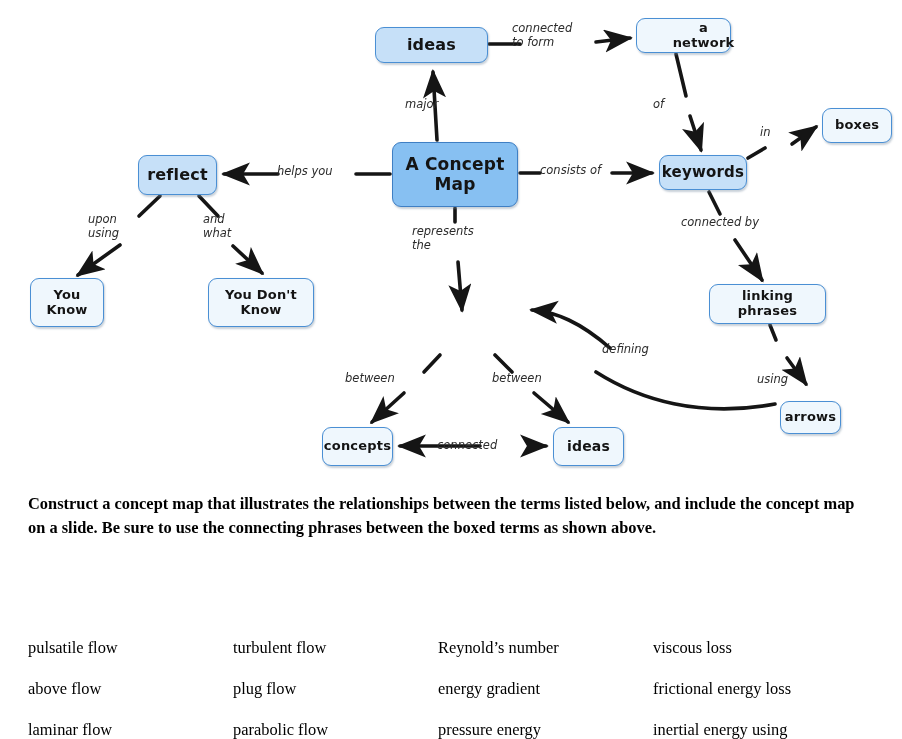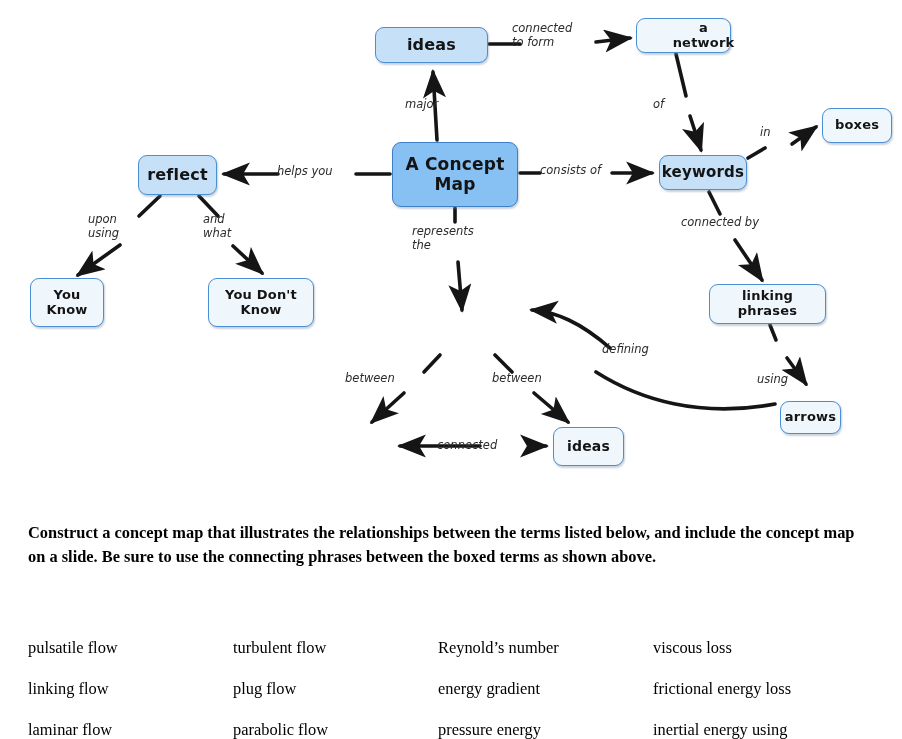--- a/index.html
+++ b/index.html
@@ -83,21 +83,21 @@
     line-height: 1.18;
     white-space: pre-line;
     z-index: 4;
     font-style: italic;
   }
 
   
   #instructions {
     position: absolute;
     left: 28px;
-    top: 505px;
+    top: 476px;
     width: 845px;
     font-family: "Liberation Serif", serif;
     font-weight: bold;
     font-size: 16.4px;
     line-height: 1.42;
     color: #000000;
     text-align: left;
   }
 
   
@@ -200,20 +200,21 @@
 Know</div>
 
     <div class="node fill-pale n-you-dont-know">You Don't
 Know</div>
 
     <div class="node fill-pale n-linking">linking phrases</div>
 
 
     <div class="node fill-pale n-arrows">arrows</div>
 
+    <div class="node fill-pale n-concepts">concepts</div>
 
     <div class="node fill-pale n-ideas-bottom">ideas</div>
 
     <div class="edge-label" style="left:512px; top:22px; width:90px;">connected
 to form</div>
 
     <div class="edge-label" style="left:405px; top:98px; width:60px;">major</div>
 
     <div class="edge-label" style="left:653px; top:98px; width:40px;">of</div>
 
@@ -249,21 +250,21 @@
 
   <table id="terms">
     <tbody>
       <tr>
         <td class="c0">pulsatile flow</td>
         <td class="c1">turbulent flow</td>
         <td class="c2">Reynold’s number</td>
         <td class="c3">viscous loss</td>
       </tr>
       <tr>
-        <td class="c0">linking flow</td>
+        <td class="c0">above flow</td>
         <td class="c1">plug flow</td>
         <td class="c2">energy gradient</td>
         <td class="c3">frictional energy loss</td>
       </tr>
       <tr>
         <td class="c0">laminar flow</td>
         <td class="c1">parabolic flow</td>
         <td class="c2">pressure energy</td>
         <td class="c3">inertial energy using</td>
       </tr>

